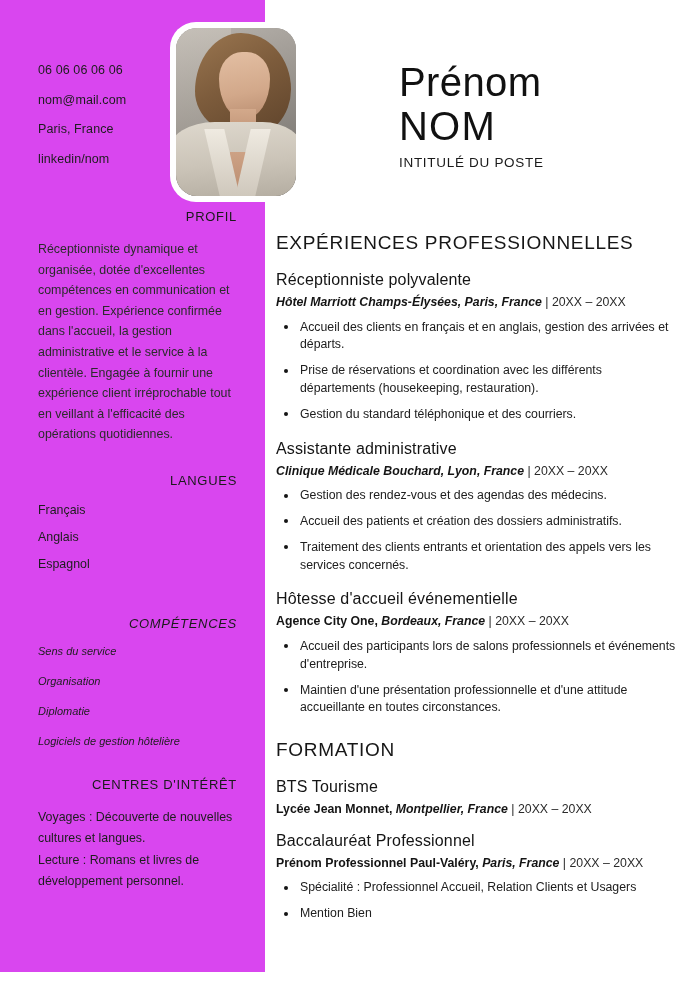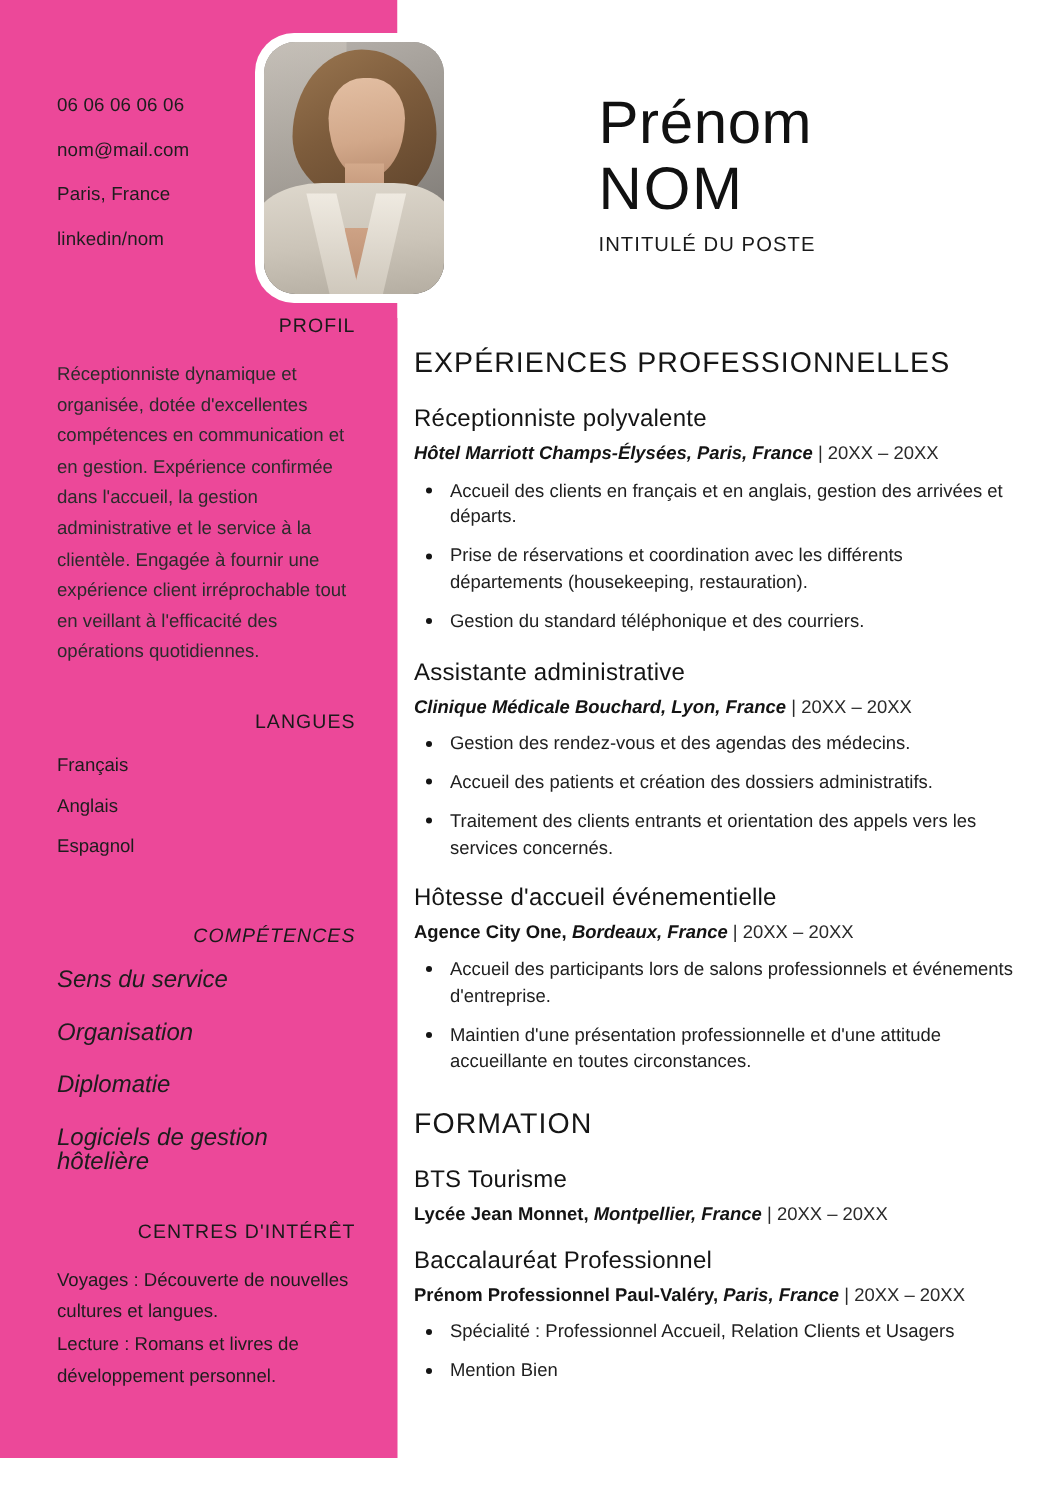--- a/index.html
+++ b/index.html
@@ -13,21 +13,21 @@
     position: relative;
     width: 700px; height: 990px;
     background: #ffffff;
     overflow: hidden;
   }
   
   .sidebar {
     position: absolute;
     left: 0; top: 0;
     width: 265px; height: 972px;
-    background: #ec4899;
+    background: #d946ef;
   }
   .sidebar-inner { padding: 0 28px 0 38px; }
   .contact-block { padding-top: 64px; }
   .contact-line {
     font-size: 12.5px;
     color: #1d1d1d;
     line-height: 1;
     margin-bottom: 17px;
     letter-spacing: .1px;
   }
@@ -58,21 +58,21 @@
     font-size: 12.4px;
     color: #1d1d1d;
   }
   .lang-bar {
     height: 8px;
     background: #050505;
     border-radius: 5px;
   }
   
   .skill-item {
-    font-size: 16px;
+    font-size: 11px;
     color: #1d1d1d;
     line-height: 1;
     margin-bottom: 19px;
   }
   
   .interest-item {
     font-size: 12.4px;
     color: #1d1d1d;
     line-height: 21.5px;
   }

